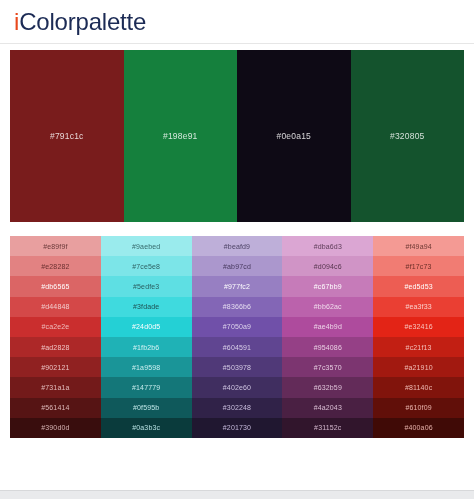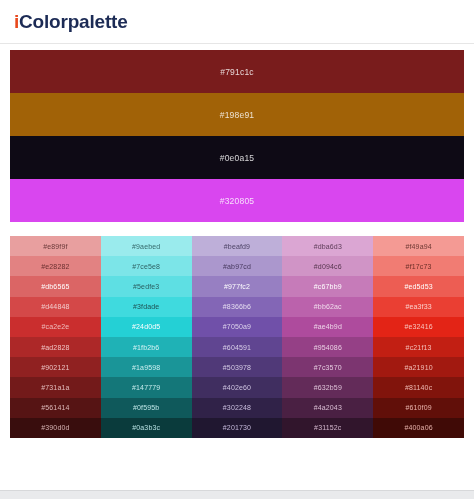--- a/index.html
+++ b/index.html
@@ -24,22 +24,22 @@
   .header {
     height: 44px;
     background: #ffffff;
     display: flex;
     align-items: center;
     padding: 0 14px;
     box-sizing: border-box;
     border-bottom: 1px solid #e6e6e6;
   }
   .logo {
-    font-size: 19px;
-    font-weight: bold;
+    font-size: 24px;
+    font-weight: normal;
     letter-spacing: -0.2px;
     white-space: nowrap;
   }
   .logo .logo-i {
     color: #e8491d;
   }
   .logo .logo-rest {
     color: #1c2b55;
   }
   .url {
@@ -51,21 +51,20 @@
   }
   
   .palette-wrap {
     padding: 6px 10px 0 10px;
     box-sizing: border-box;
   }
   .palette {
     display: flex;
     height: 172px;
     width: 100%;
-    flex-direction: column;
   }
   .palette-swatch {
     flex: 1 1 0;
     display: flex;
     align-items: center;
     justify-content: center;
     position: relative;
   }
   .palette-swatch .code {
     font-size: 8.5px;
@@ -116,27 +115,27 @@
     <div class="logo">
       <span class="logo-i">i</span><span class="logo-rest">Colorpalette</span>
     </div>
   </div>
 
   <div class="palette-wrap">
     <div class="palette">
         <div class="palette-swatch" style="background: rgb(121, 28, 28);">
           <span class="code">#791c1c</span>
         </div>
-        <div class="palette-swatch" style="background: #a16207;">
+        <div class="palette-swatch" style="background: #15803d;">
           <span class="code">#198e91</span>
         </div>
         <div class="palette-swatch" style="background: rgb(14, 10, 21);">
           <span class="code">#0e0a15</span>
         </div>
-        <div class="palette-swatch" style="background: #d946ef;">
+        <div class="palette-swatch" style="background: #14532d;">
           <span class="code">#320805</span>
         </div>
       </div>
   </div>
 
   <div class="grid-wrap">
     <div class="grid">
         <div class="cell" style="background: rgb(232, 159, 159);">
           <span class="code" style="color: rgb(107, 58, 58);">#e89f9f</span>
         </div>

